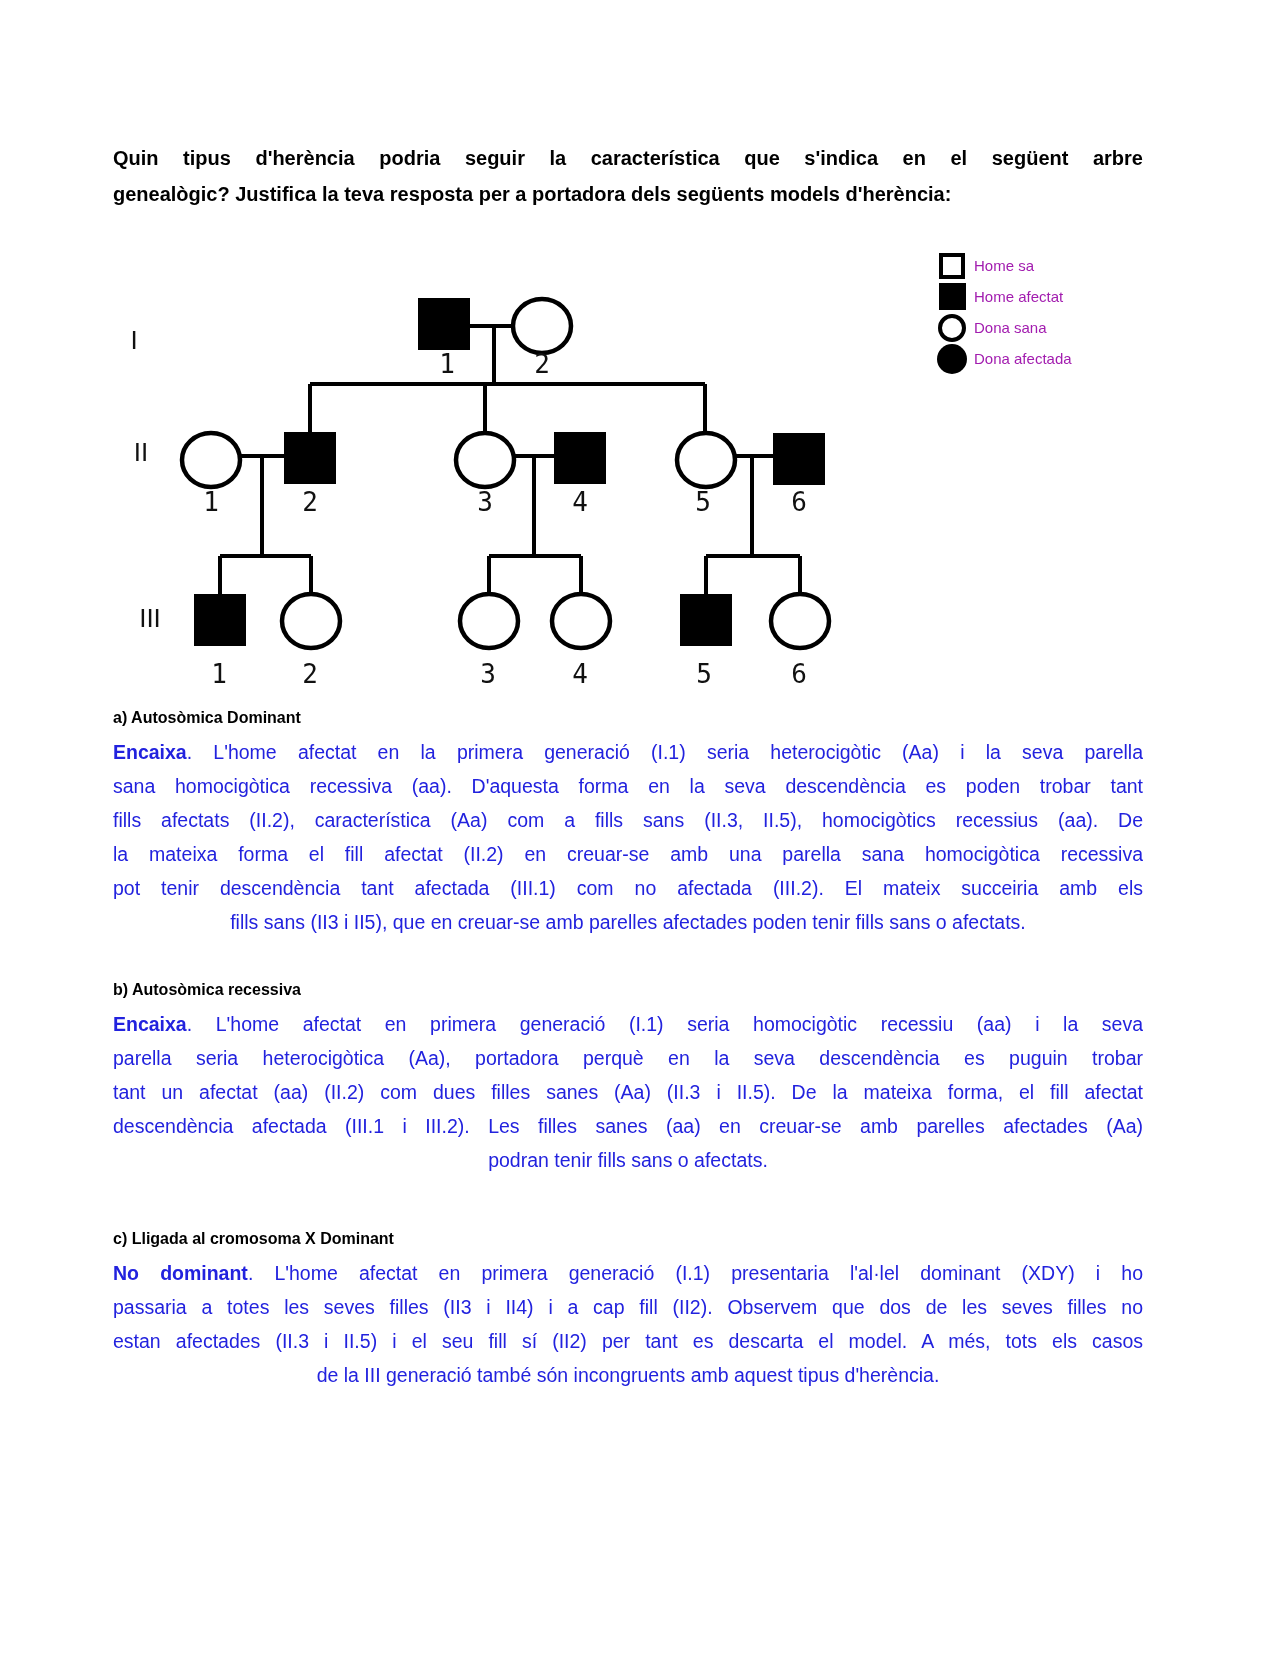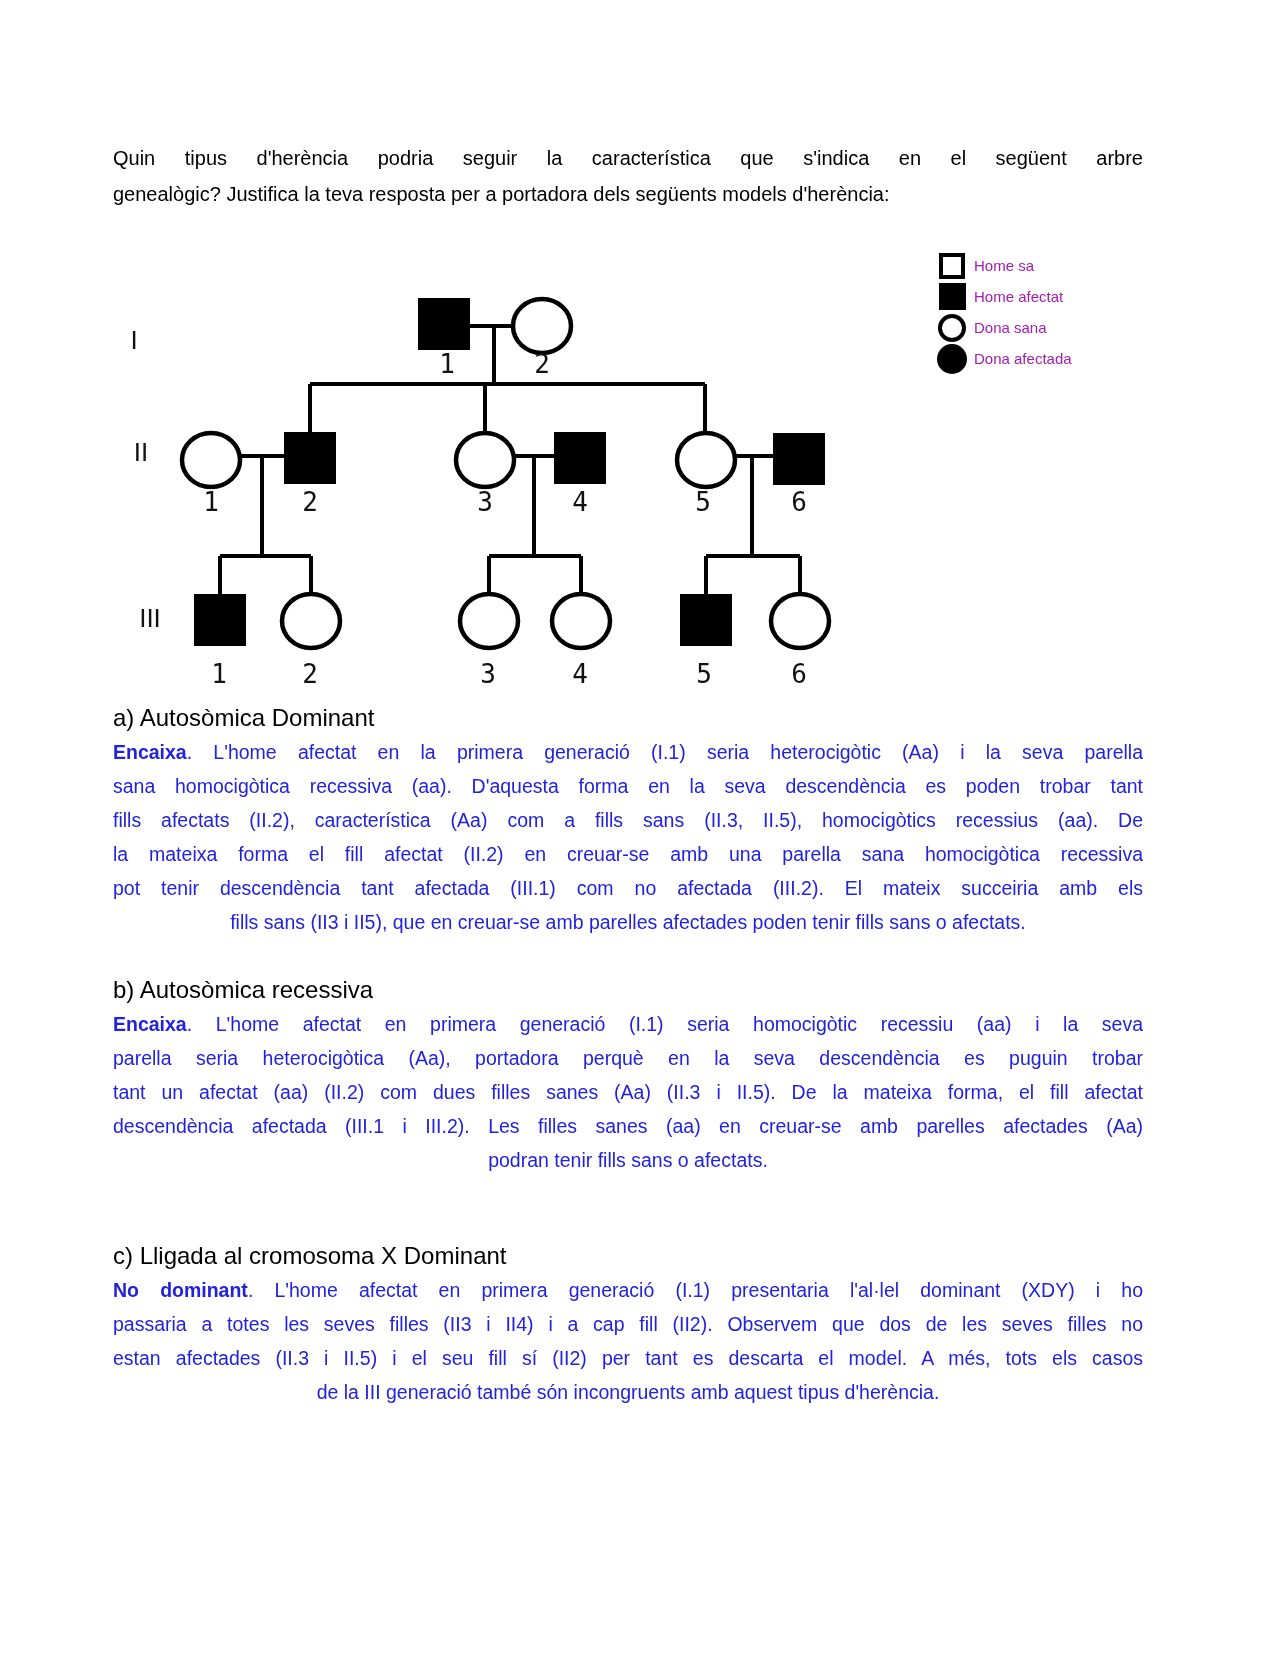--- a/index.html
+++ b/index.html
@@ -6,41 +6,41 @@
   .page{
     position:relative;
     width:1280px;height:1656px;
     background:#ffffff;
     font-family:"Liberation Sans", sans-serif;
     overflow:hidden;
     margin:0 auto;
   }
   
   .title-block{position:absolute;left:113px;top:140px;width:1030px;color:#000;}
-  .title-line{height:36px;line-height:36px;font-size:20px;font-weight:normal;overflow:hidden;}
+  .title-line{height:36px;line-height:36px;font-size:20px;font-weight:bold;overflow:hidden;}
   .title-line.j{text-align:justify;}
   .title-line.j::after{content:"";display:inline-block;width:100%;height:0;}
   
   .pedigree-svg{position:absolute;left:0;top:0;}
   
   .legend{position:absolute;left:936px;top:250px;}
   .legend-row{display:flex;align-items:center;height:31px;}
   .legend-icon-box{width:32px;display:flex;justify-content:center;align-items:center;}
   .legend-label{font-size:15px;color:#a21caf;padding-left:6px;white-space:nowrap;}
   .ic{box-sizing:border-box;display:block;}
   .ic-square-open{width:26px;height:26px;border:4px solid #000;background:#fff;}
   .ic-square-filled{width:27px;height:27px;background:#000;}
   .ic-circle-open{width:28px;height:28px;border:4px solid #000;border-radius:50%;background:#fff;}
   .ic-circle-filled{width:30px;height:30px;background:#000;border-radius:50%;}
   
   .text-sections{position:absolute;left:113px;top:701px;width:1030px;}
   .answer{margin:0;}
   .answer.gap-b{margin-top:34px;}
-  .answer.gap-c{margin-top:62px;}
-  .sec-heading{height:34px;line-height:34px;font-size:24px;font-weight:normal;color:#000;margin:0;overflow:hidden;}
+  .answer.gap-c{margin-top:45px;}
+  .sec-heading{height:34px;line-height:34px;font-size:16px;font-weight:bold;color:#000;margin:0;overflow:hidden;}
   .ln{height:34px;line-height:34px;font-size:19.5px;color:#2222DE;overflow:hidden;text-align:center;}
   .ln.j{text-align:justify;}
   .ln.j::after{content:"";display:inline-block;width:100%;height:0;}
   .ln b{font-weight:bold;}
 </style>
 </head>
 <body>
 
 <div class="page">
 

